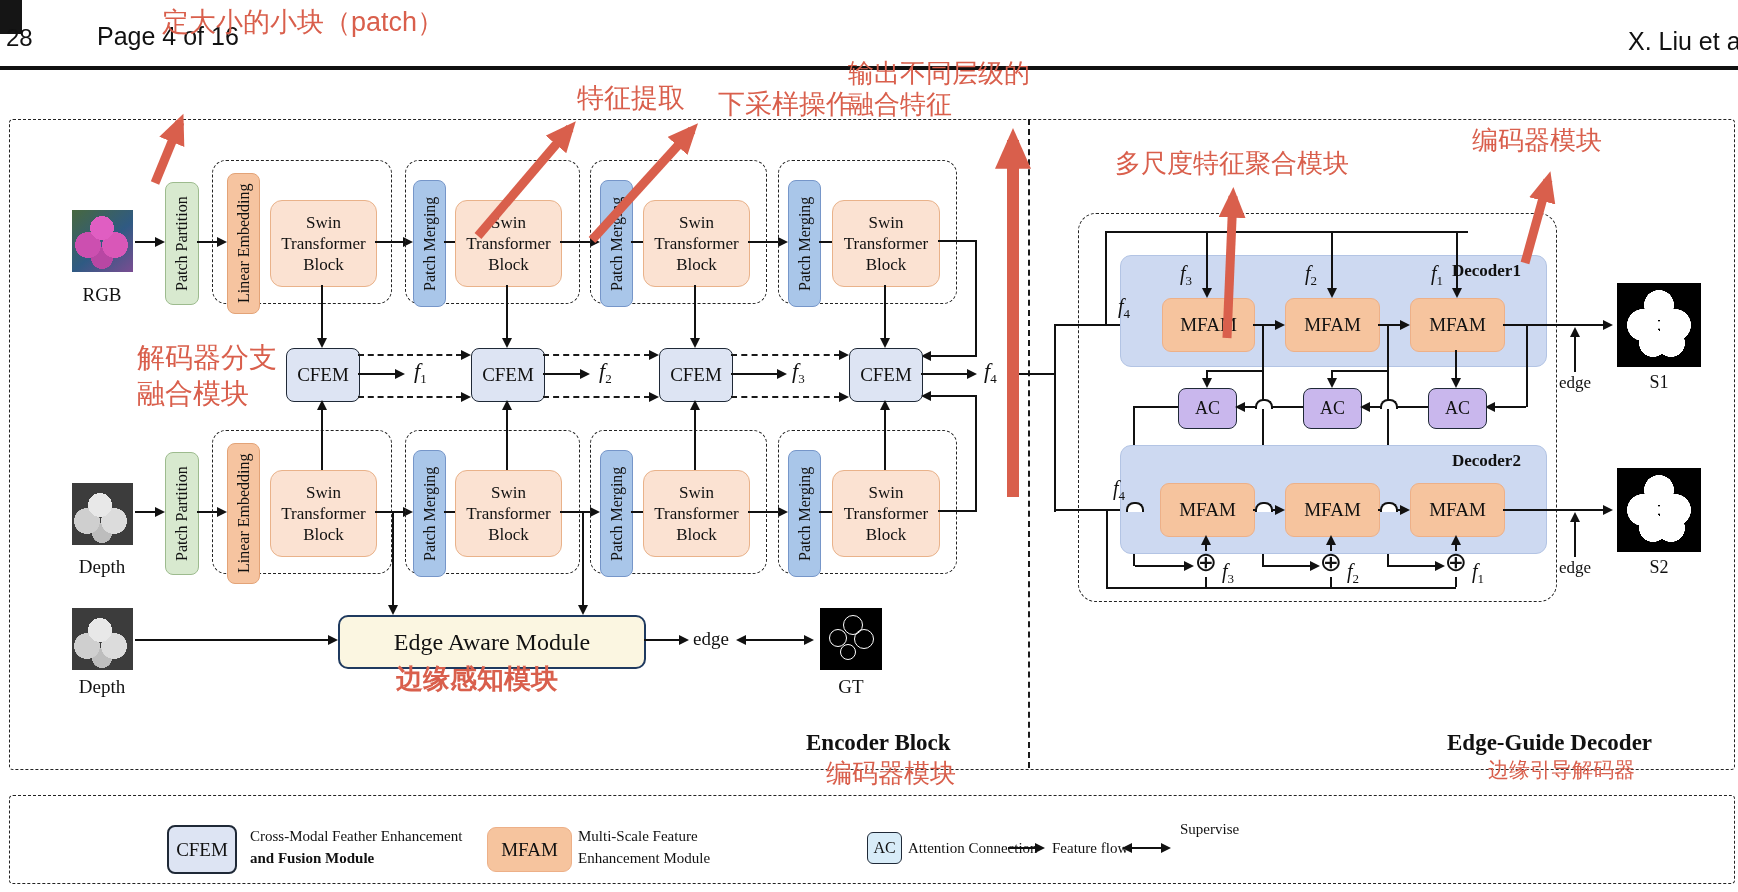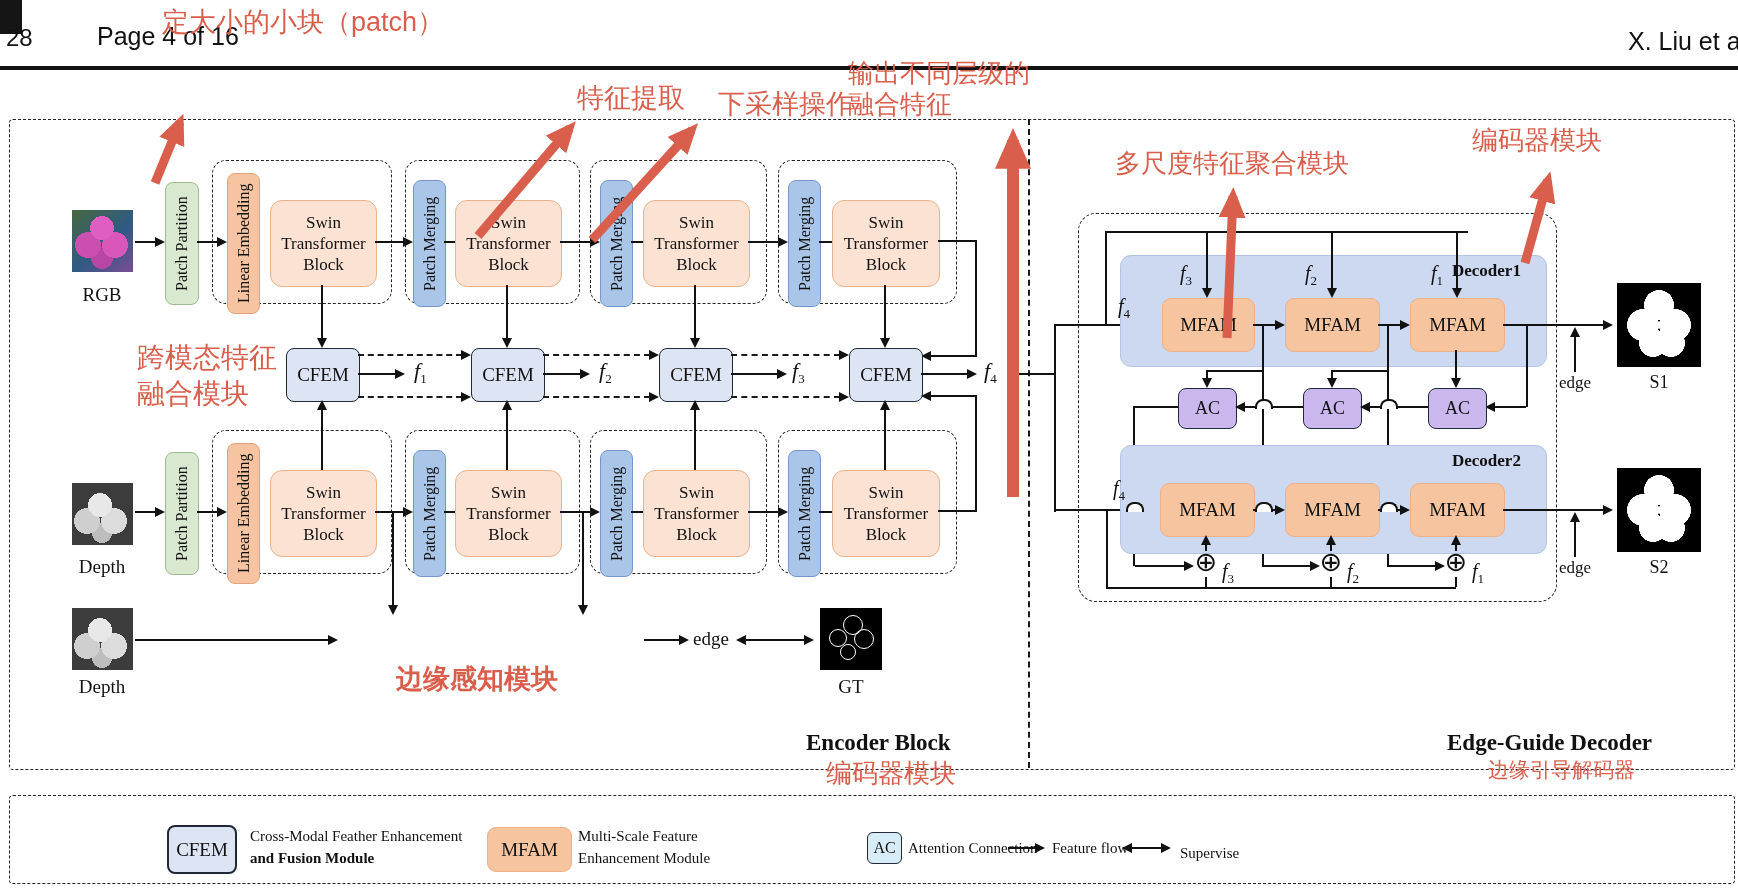--- a/index.html
+++ b/index.html
@@ -72,21 +72,21 @@
   </div>
   <div class="rtext" style="left:577px;top:80px;font-size:27px;">特征提取</div>
   <div class="rtext" style="left:718px;top:86px;font-size:27px;">下采样操作</div>
   <div class="rtext" style="left:848px;top:58px;font-size:26px;line-height:31px;">
     <div>输出不同层级的</div>
     <div>融合特征</div>
   </div>
   <div class="rtext" style="left:1115px;top:146px;font-size:26px;">多尺度特征聚合模块</div>
   <div class="rtext" style="left:1472px;top:123px;font-size:26px;">编码器模块</div>
   <div class="rtext" style="left:137px;top:340px;font-size:28px;line-height:36px;">
-    <div>跨模态特征</div>
+    <div>解码器分支</div>
     <div>融合模块</div>
   </div>
   <div class="rtext" style="left:396px;top:661px;font-size:27px;font-weight:bold;">边缘感知模块</div>
   <div class="rtext" style="left:826px;top:756px;font-size:26px;">编码器模块</div>
   <div class="rtext" style="left:1488px;top:756px;font-size:21px;">边缘引导解码器</div>
 
   <svg width="1738" height="892" style="position:absolute;left:0;top:0;z-index:5;pointer-events:none;">
     <defs>
       <marker id="rh" markerWidth="4" markerHeight="4" refX="2.4" refY="1.5" orient="auto" markerUnits="strokeWidth">
         <path d="M0,0 L3.4,1.5 L0,3 Z" fill="#d95f4c"></path>
@@ -234,20 +234,23 @@
 
   <div class="vl" style="left:392px;top:511px;height:95px;"></div>
     <div class="ahd" style="left:388px;top:605px;"></div>
   <div class="vl" style="left:582px;top:511px;height:95px;"></div>
     <div class="ahd" style="left:578px;top:605px;"></div>
 
   <div class="imgbox depimg" style="left:72px;top:608px;width:61px;height:62px;"></div>
   <div class="cap" style="left:57px;top:676px;width:90px;">Depth</div>
   <div class="hl" style="left:135px;top:639px;width:194px;"></div>
     <div class="ahr" style="left:328px;top:635px;"></div>
+  <div class="abs" style="left:338px;top:615px;width:304px;height:50px;background:#fbf6e1;border:2.5px solid #1f3a5f;border-radius:10px;display:flex;align-items:center;justify-content:center;font-size:24px;">
+    <span>Edge Aware Module</span>
+  </div>
   <div class="hl" style="left:644px;top:639px;width:36px;"></div>
     <div class="ahr" style="left:679px;top:635px;"></div>
   <div class="cap" style="left:690px;top:628px;width:42px;">edge</div>
   <div class="ahl" style="left:736px;top:635px;"></div>
   <div class="hl" style="left:744px;top:639px;width:61px;"></div>
   <div class="ahr" style="left:804px;top:635px;"></div>
   <div class="imgbox gtimg" style="left:820px;top:608px;width:62px;height:62px;">
     <div class="petal" style="left:23px;top:7px;width:18px;height:18px;"></div>
     <div class="petal" style="left:9px;top:21px;width:16px;height:16px;"></div>
     <div class="petal" style="left:34px;top:21px;width:18px;height:18px;"></div>
@@ -381,16 +384,16 @@
     <div style="margin-top:4px;">Enhancement Module</div>
   </div>
   <div class="abs" style="left:867px;top:832px;width:33px;height:30px;background:#d8ecf8;border:1.6px solid #1f2937;border-radius:6px;display:flex;align-items:center;justify-content:center;font-size:16px;">AC</div>
   <div class="lgtxt" style="left:908px;top:839px;">Attention Connection</div>
   <div class="hl" style="left:1008px;top:847px;width:28px;"></div>
     <div class="ahr" style="left:1035px;top:843px;"></div>
   <div class="lgtxt" style="left:1052px;top:839px;">Feature flow</div>
   <div class="ahl" style="left:1122px;top:843px;"></div>
   <div class="hl" style="left:1130px;top:847px;width:32px;"></div>
   <div class="ahr" style="left:1161px;top:843px;"></div>
-  <div class="lgtxt" style="left:1180px;top:844px;">Supervise</div>
+  <div class="lgtxt" style="left:1180px;top:820px;">Supervise</div>
 
 
 </div>
 
 </body></html>

